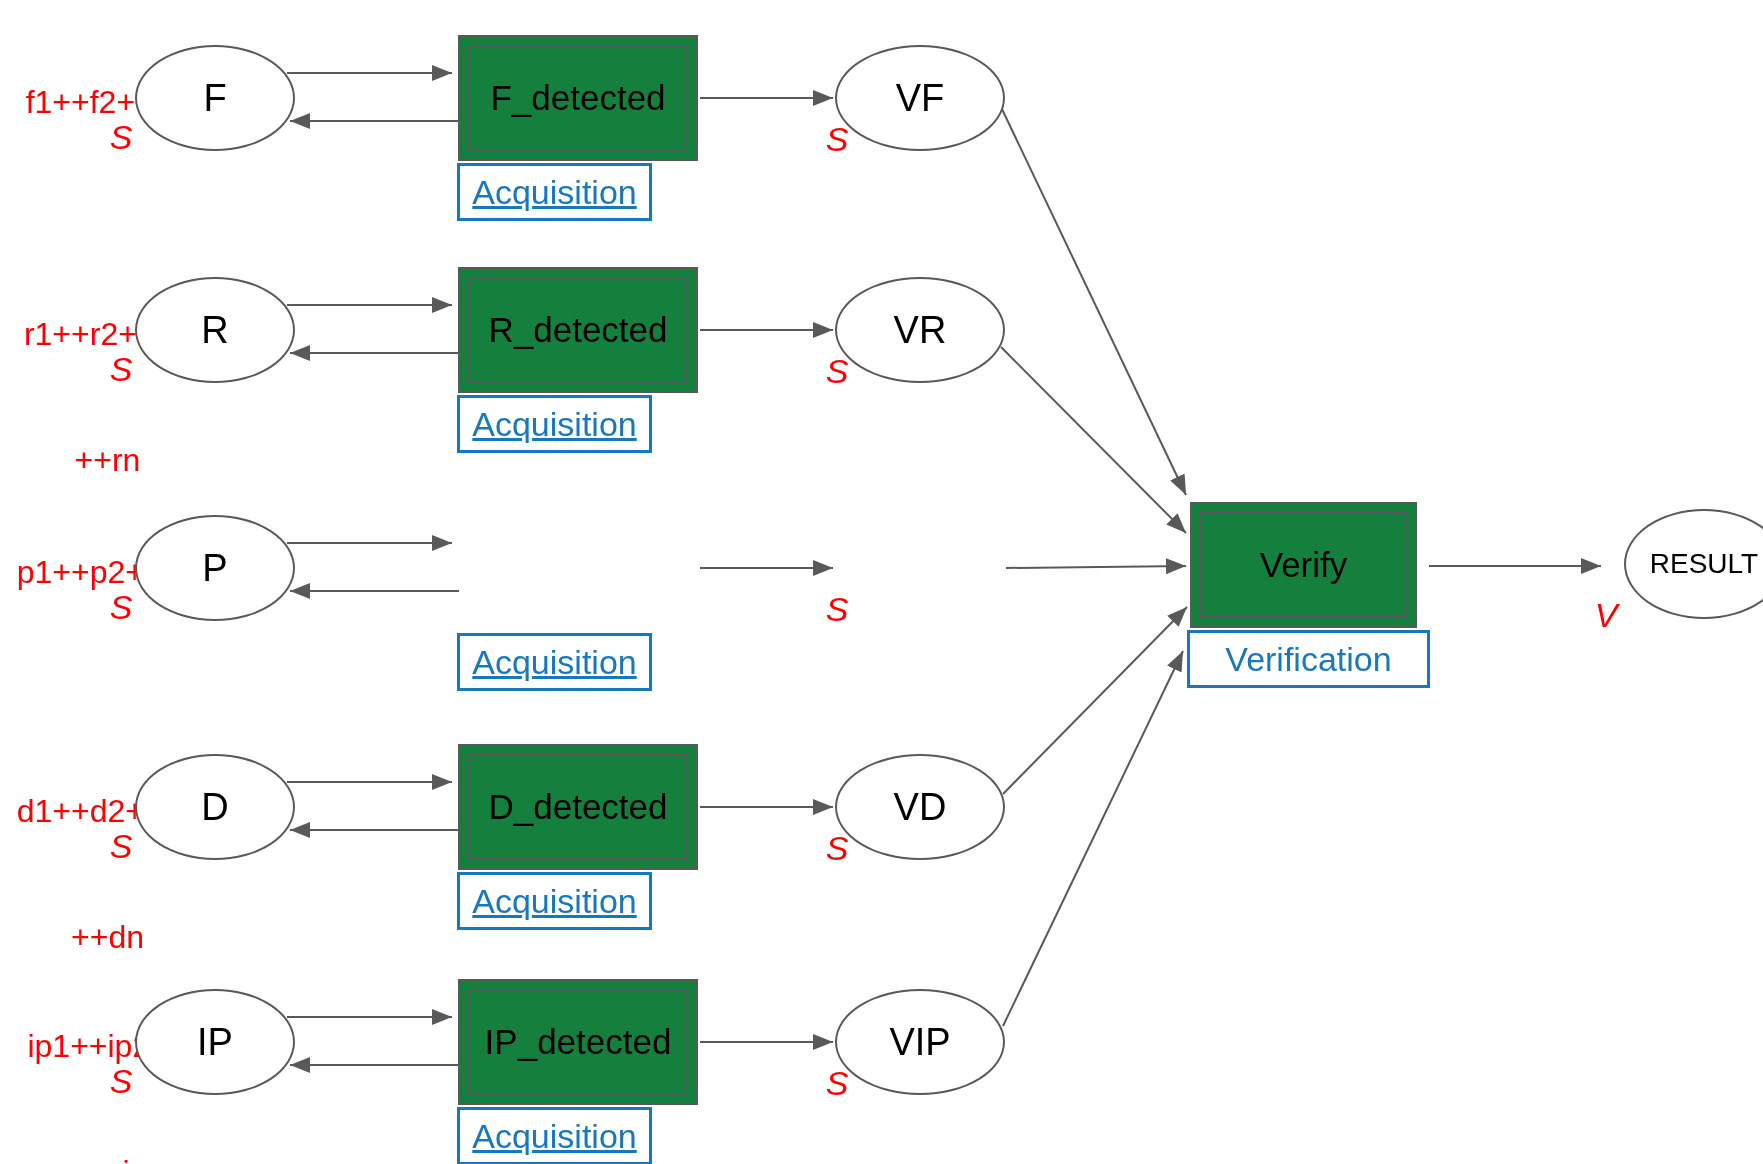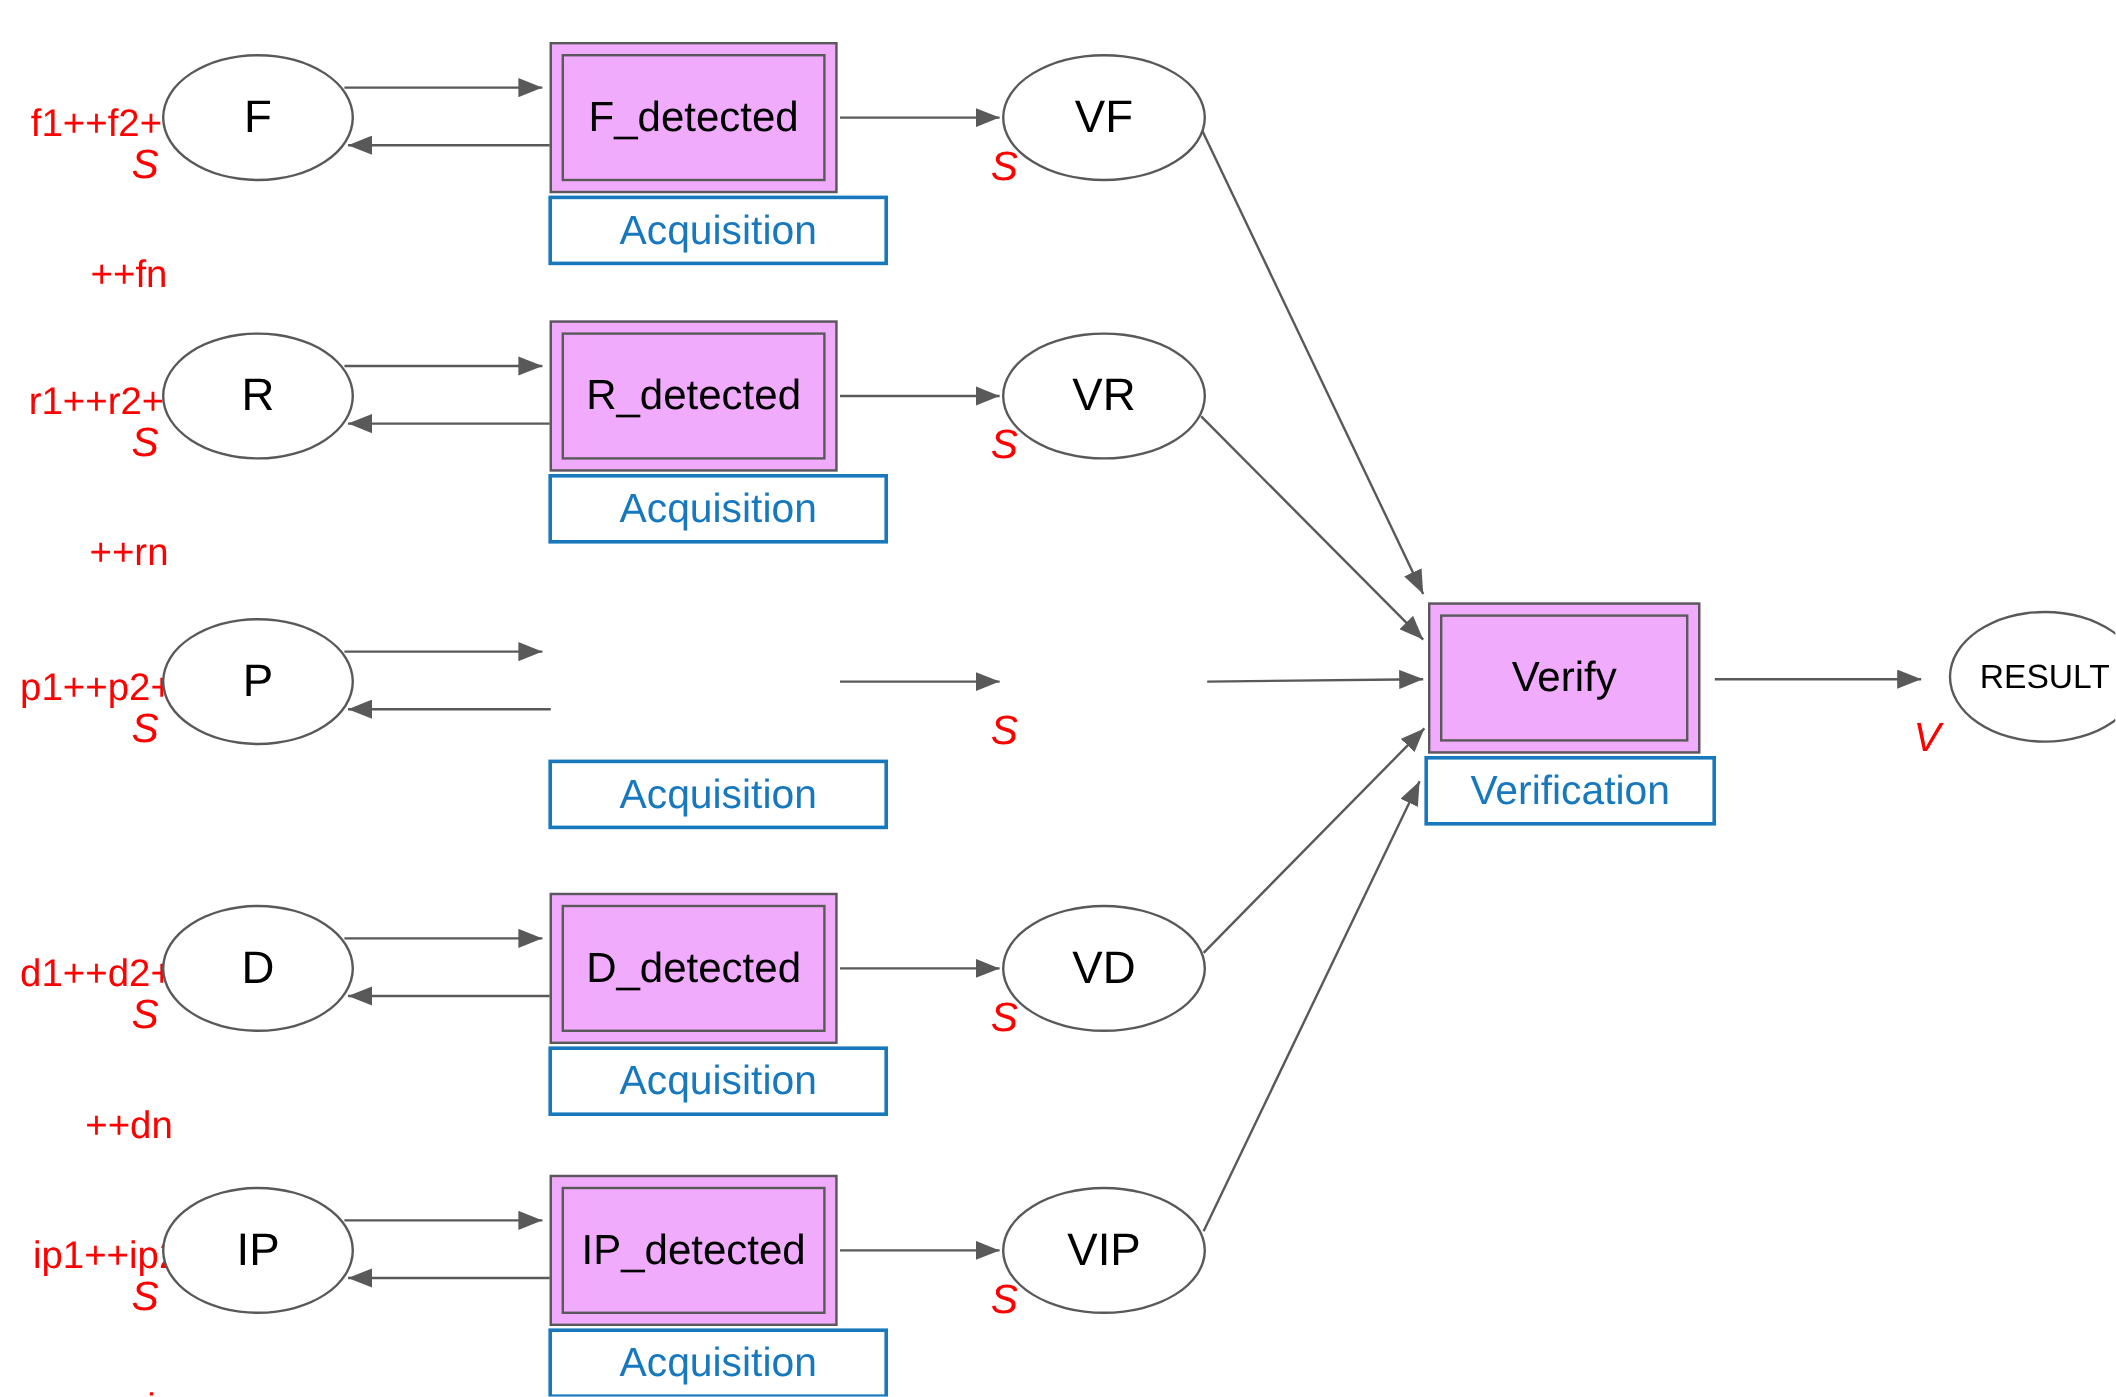--- a/index.html
+++ b/index.html
@@ -8,27 +8,27 @@
     font-family:"Liberation Sans", sans-serif; overflow:hidden; color:#000;
   }
   svg.arrows { position:absolute; left:0; top:0; width:1763px; height:1164px; }
   svg.arrows line { stroke:#595959; stroke-width:2; }
 
   .node { position:absolute; display:flex; align-items:center; justify-content:center; box-sizing:border-box; background:#fff; }
   .ellipse { border:2px solid #595959; border-radius:50%; font-size:38px; }
   .place-l { left:135px; width:160px; height:106px; }
   .place-m { left:835px; width:170px; height:106px; }
 
-  .trans-outer { position:absolute; box-sizing:border-box; border:2px solid #595959; background:#f0abfc; }
+  .trans-outer { position:absolute; box-sizing:border-box; border:2px solid #595959; background:#15803d; }
   .trans-row { left:458px; width:240px; height:126px; }
   .trans-inner { position:absolute; inset:8px; border:2px solid #595959; display:flex; align-items:center; justify-content:center; font-size:35px; }
 
   .tag { position:absolute; box-sizing:border-box; border:3px solid #1878BE; color:#1878BE;
          background:#fff; display:flex; align-items:center; justify-content:center; font-size:34px; }
-  .tag-row { left:457px; width:283px; height:58px; }
+  .tag-row { left:457px; width:195px; height:58px;text-decoration:underline; }
 
   .tokens { position:absolute; left:0; width:215px; color:#FF0000; font-size:32px; line-height:42px; text-align:center; white-space:pre; }
   .type-label { position:absolute; color:#FF0000; font-style:italic; font-size:34px; width:50px; text-align:center; }
 </style>
 </head>
 <body>
 
 <div class="stage">
 
   <svg class="arrows">
@@ -62,21 +62,20 @@
     <line x1="1001" y1="347" x2="1186" y2="533" marker-end="url(#ah)"></line>
     <line x1="1006" y1="568" x2="1186" y2="566" marker-end="url(#ah)"></line>
     <line x1="1003" y1="794" x2="1187" y2="607" marker-end="url(#ah)"></line>
     <line x1="1003" y1="1026" x2="1183" y2="651" marker-end="url(#ah)"></line>
 
     <line x1="1429" y1="566" x2="1601" y2="566" marker-end="url(#ah)"></line>
   </svg>
 
   <div class="tokens" style="top:-3px">
     <div>f1++f2++ ...</div>
-    <div>++fn</div>
   </div>
   <div class="node ellipse place-l" style="top:45px">F</div>
   <div class="type-label" style="left:96px;top:118px">S</div>
   <div class="trans-outer trans-row" style="top:35px">
     <div class="trans-inner">F_detected</div>
   </div>
   <div class="tag tag-row" style="top:163px">Acquisition</div>
   <div class="node ellipse place-m" style="top:45px">VF</div>
   <div class="type-label" style="left:812px;top:120px">S</div>
 

